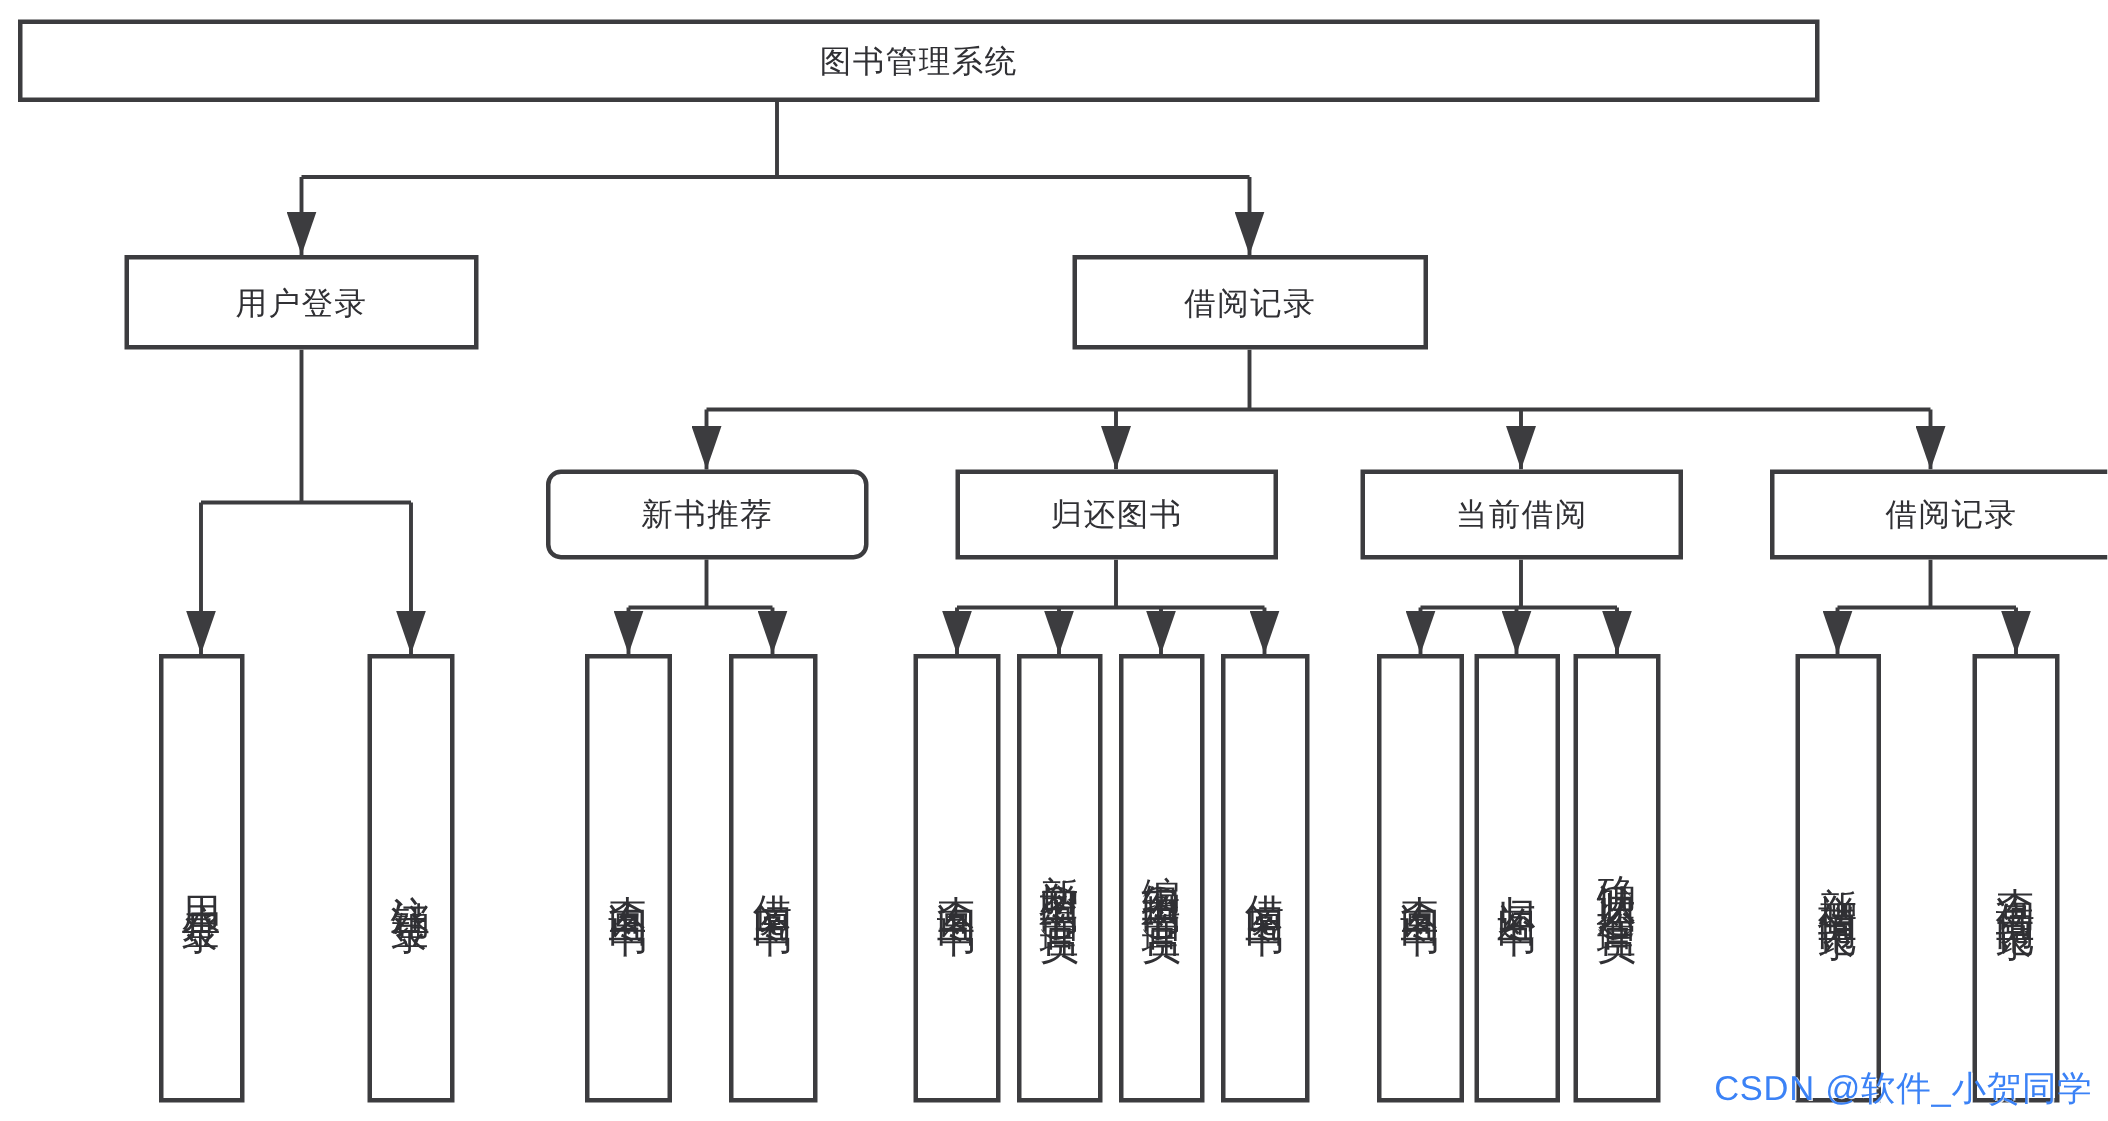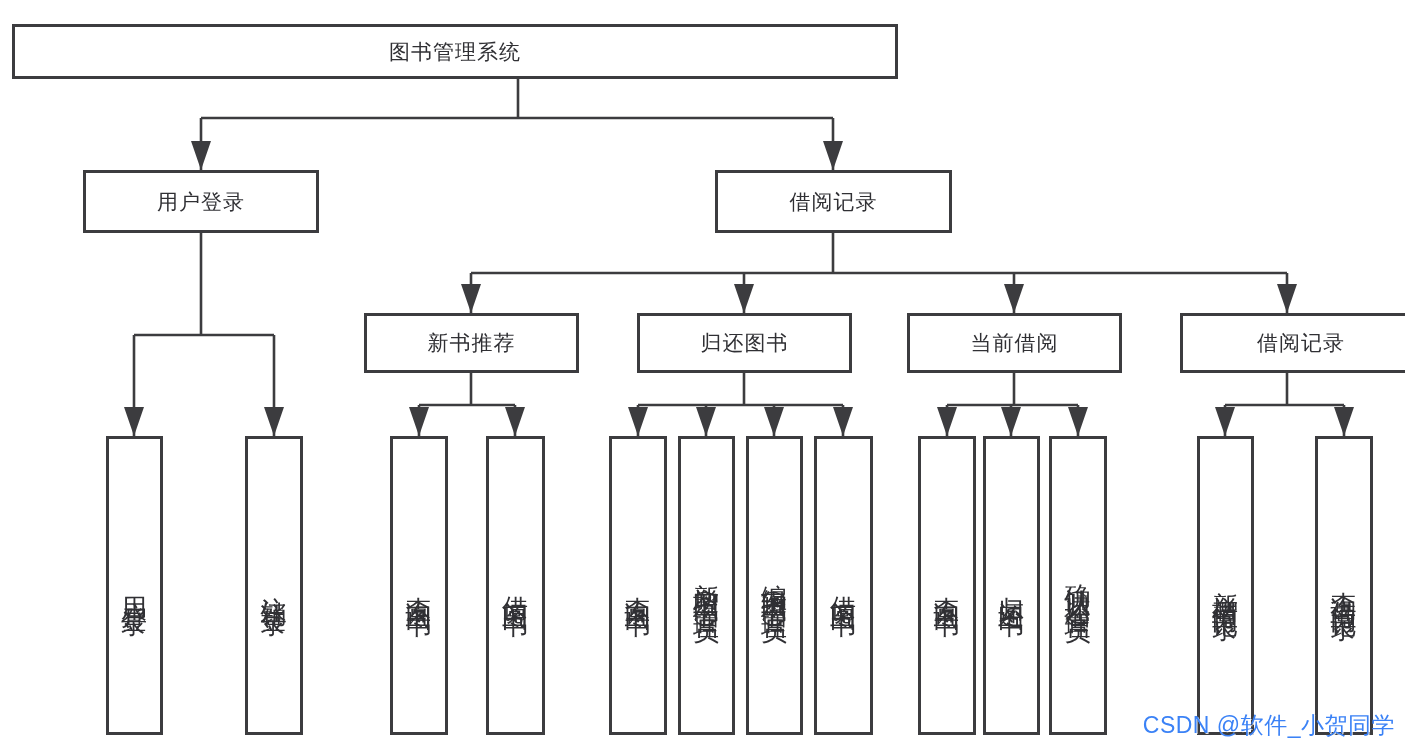--- a/index.html
+++ b/index.html
@@ -97,26 +97,26 @@
     <line class="cline arrow" x1="947" y1="405" x2="947" y2="436"></line>
     <line class="cline arrow" x1="1011" y1="405" x2="1011" y2="436"></line>
     <line class="cline arrow" x1="1078" y1="405" x2="1078" y2="436"></line>
 
     <line class="cline" x1="1287" y1="373" x2="1287" y2="405"></line>
     <line class="cline" x1="1225" y1="405" x2="1344" y2="405"></line>
     <line class="cline arrow" x1="1225" y1="405" x2="1225" y2="436"></line>
     <line class="cline arrow" x1="1344" y1="405" x2="1344" y2="436"></line>
   </svg>
 
-  <div class="node" style="left:12px; top:24px; width:886px; height:55px;">图书管理系统</div>
+  <div class="node" style="left:12px; top:13px; width:1201px; height:55px;">图书管理系统</div>
 
   <div class="node" style="left:83px; top:170px; width:236px; height:63px;">用户登录</div>
   <div class="node" style="left:715px; top:170px; width:237px; height:63px;">借阅记录</div>
 
-  <div class="node" style="left:364px; top:313px; width:215px; height:60px;">新书推荐</div>
+  <div class="node" style="left:364px; top:313px; width:215px; height:60px;border-radius:10px;">新书推荐</div>
   <div class="node" style="left:637px; top:313px; width:215px; height:60px;">归还图书</div>
   <div class="node" style="left:907px; top:313px; width:215px; height:60px;">当前借阅</div>
   <div class="node" style="left:1180px; top:313px; width:242px; height:60px;">借阅记录</div>
 
   <div class="node v-node" style="left:106px; top:436px; width:57px; height:299px;">用户登录</div>
   <div class="node v-node" style="left:245px; top:436px; width:58px; height:299px;">注销登录</div>
 
   <div class="node v-node" style="left:390px; top:436px; width:58px; height:299px;">查询图书</div>
   <div class="node v-node" style="left:486px; top:436px; width:59px; height:299px;">借阅图书</div>
 

